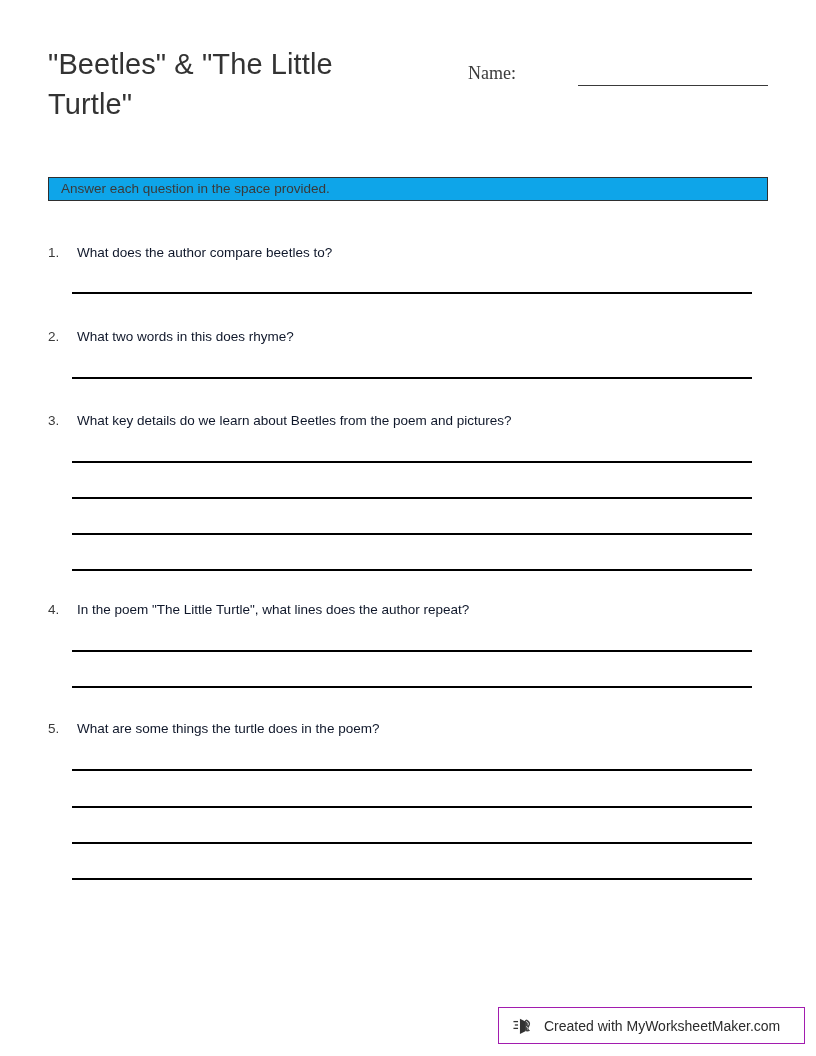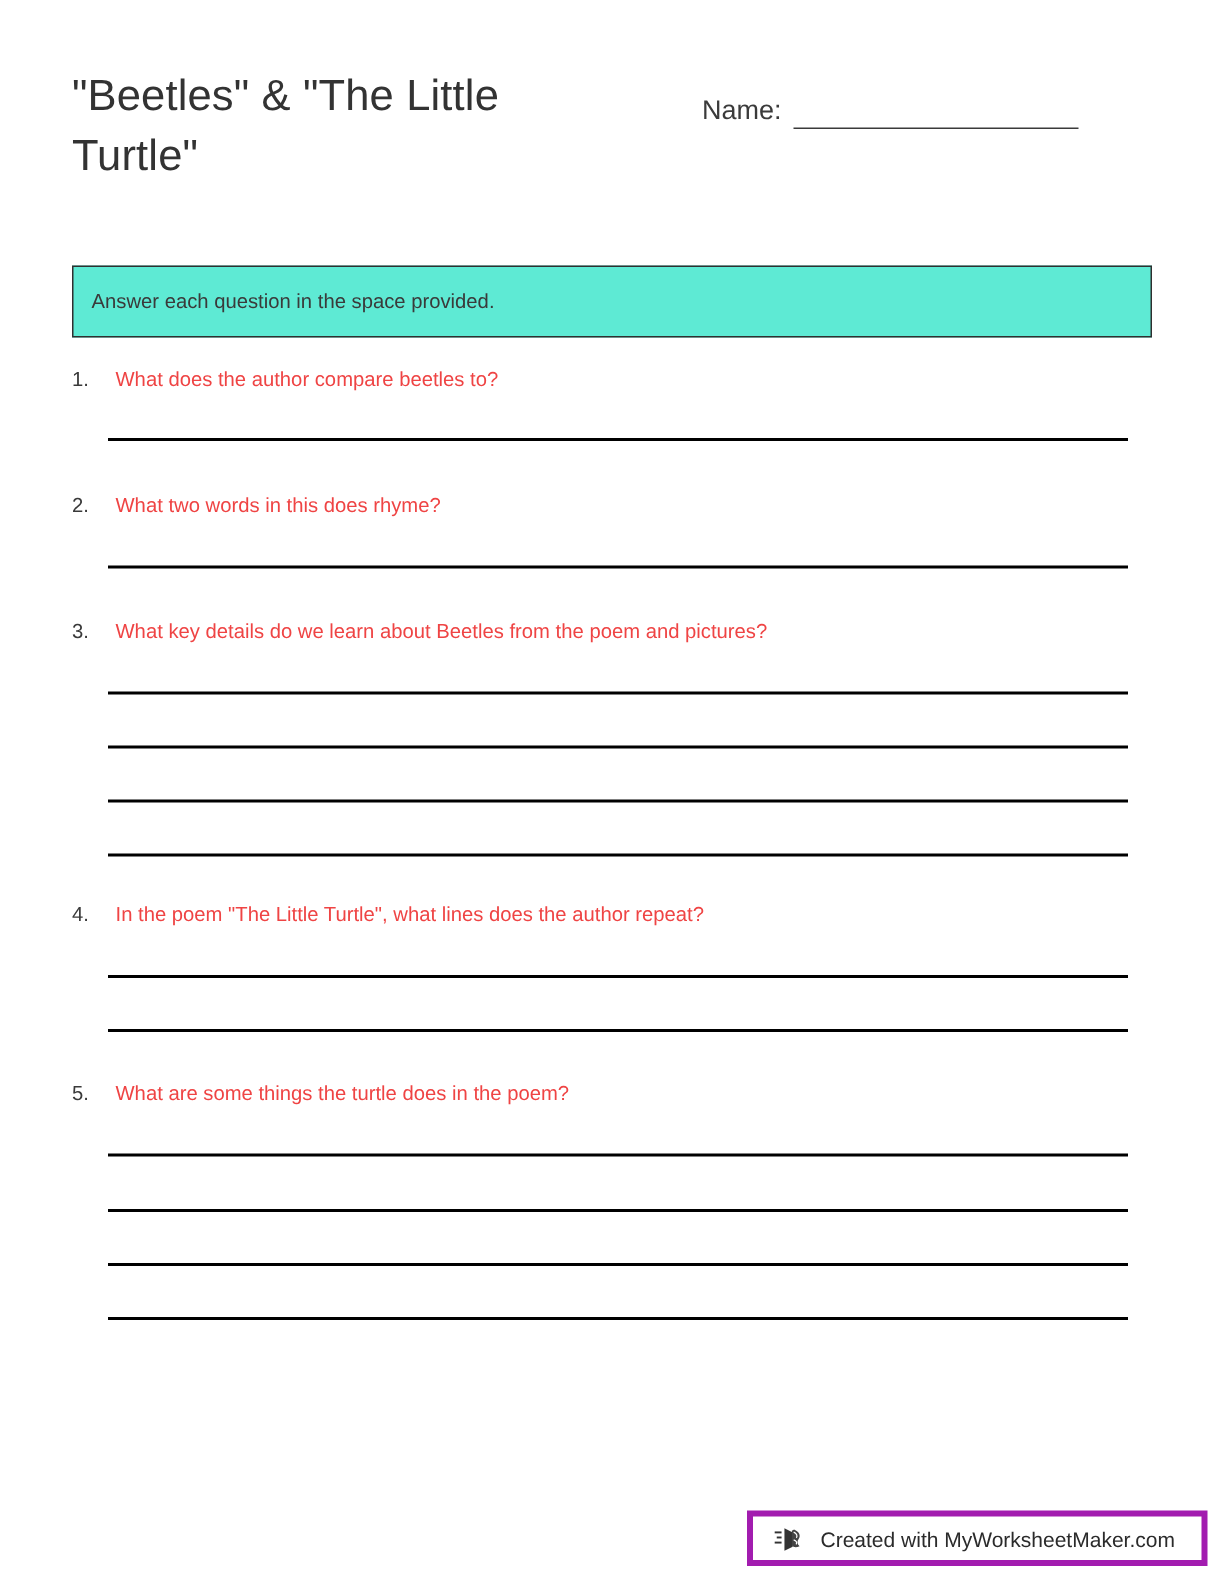--- a/index.html
+++ b/index.html
@@ -44,22 +44,23 @@
   }
   .namedate {
     position: absolute;
     right: 0;
     top: 4px;
     width: 300px;
   }
   .nd-row {
     display: flex;
     align-items: flex-end;
-    justify-content: flex-start;
+    justify-content: space-between;
     height: 38px;
+    font-family: Liberation Serif, serif;
   }
   .nd-label {
     font-size: 18px;
     line-height: 22px;
     color: #3b3b3b;
     white-space: nowrap;
     padding-right: 8px;
     padding-bottom: 2px;
   }
   .nd-rule {
@@ -67,24 +68,24 @@
     border-bottom: 1.2px solid #3a3a3a;
     height: 20px;
   }
 
   
   .instructions {
     position: absolute;
     left: 48px;
     top: 177px;
     width: 720px;
-    height: 48px;
+    height: 24px;
     box-sizing: border-box;
     border: 1px solid #2f2f2f;
-    background: #5eead4;
+    background: #0ea5e9;
     display: flex;
     align-items: center;
     padding: 0 12px;
   }
   .instructions-text {
     font-size: 13.5px;
     line-height: 18px;
     color: #3a3a3a;
   }
 
@@ -107,37 +108,37 @@
   .q-num {
     width: 29px;
     flex: 0 0 29px;
     font-size: 13.5px;
     line-height: 18px;
     color: #3a3a3a;
   }
   .q-text {
     font-size: 13.5px;
     line-height: 18px;
-    color: #ef4444;
+    color: #0f172a;
   }
   .answer-line {
     height: 0;
     border-bottom: 2px solid #000000;
     width: 680px;
   }
 
   
   .footer-badge {
     position: absolute;
     left: 498px;
     top: 1007px;
     width: 307px;
     height: 37px;
     box-sizing: border-box;
-    border: 4px solid #a21caf;
+    border: 1px solid #a21caf;
     background: #ffffff;
     display: flex;
     align-items: center;
     padding-left: 14px;
   }
   .badge-icon {
     width: 22px;
     height: 22px;
     flex: 0 0 22px;
     margin-right: 9px;

